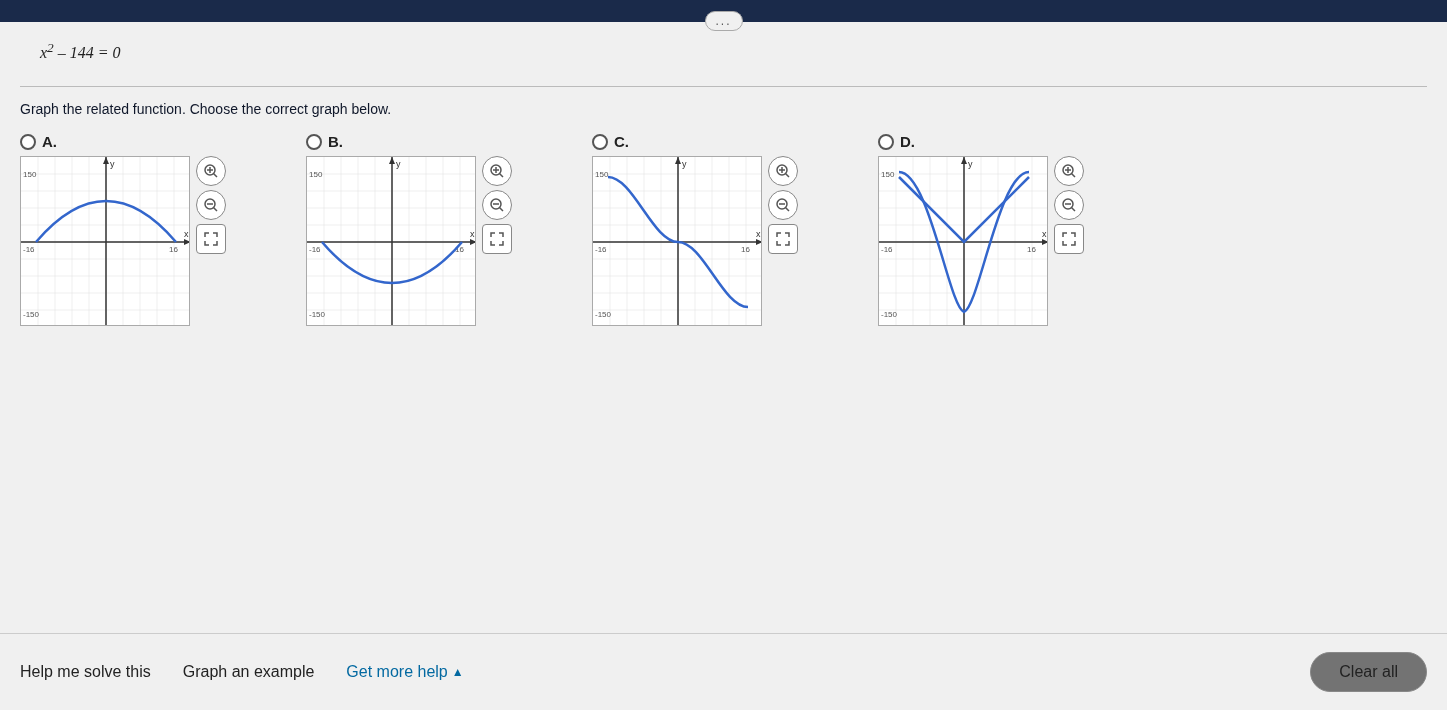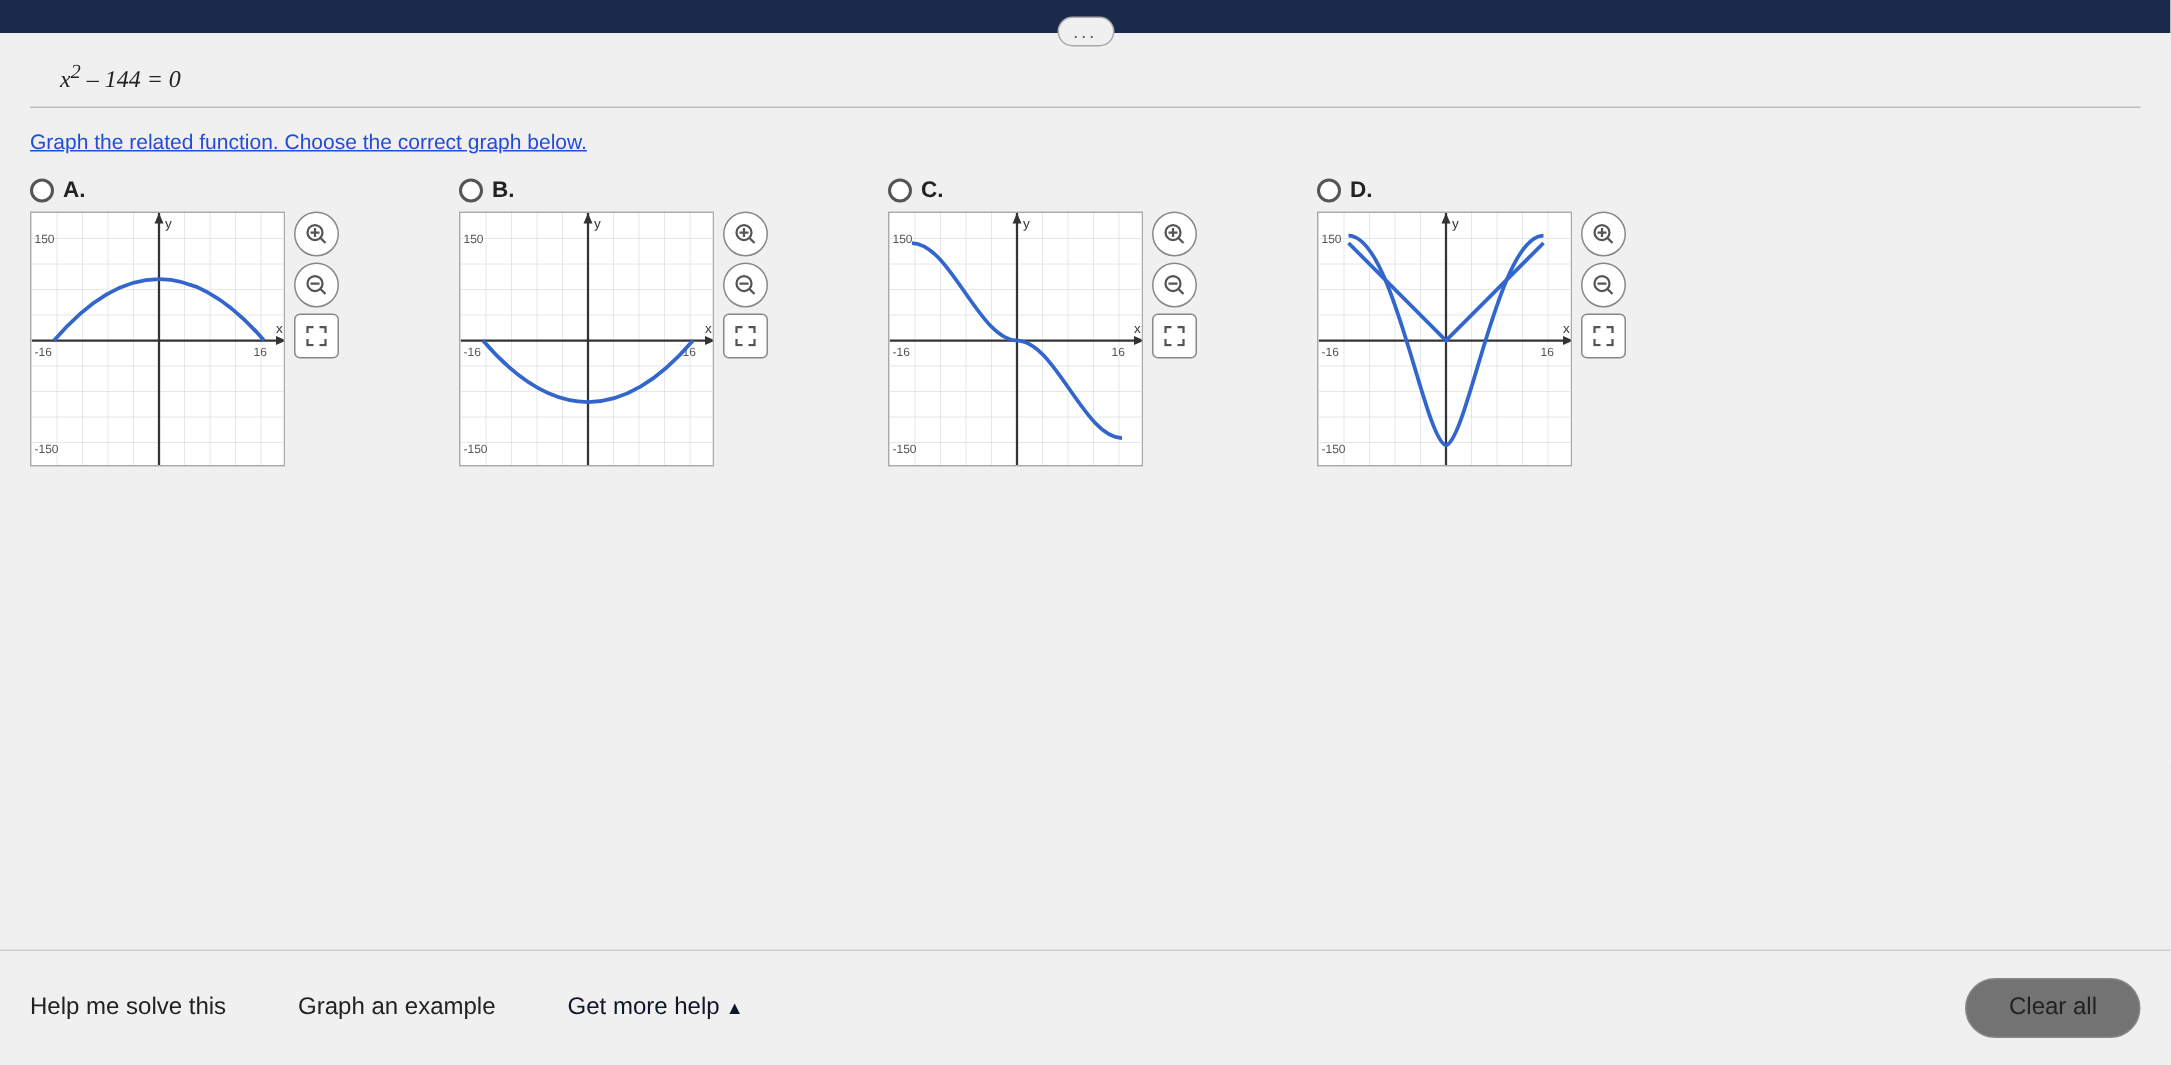--- a/index.html
+++ b/index.html
@@ -24,21 +24,21 @@
     .problem-title {
       font-size: 15px;
       color: #222;
       margin-bottom: 8px;
       font-family: Arial, sans-serif;
     }
     .equation {
       font-size: 16px;
       color: #222;
       margin-left: 20px;
-      margin-bottom: 8px;
+      margin-bottom: 24px;
       font-style: italic;
     }
     .divider {
       border: none;
       border-top: 1px solid #bbb;
       margin: 8px 0 14px 0;
       position: relative;
     }
     .dots-btn {
       position: absolute;
@@ -49,24 +49,23 @@
       border: 1px solid #aaa;
       border-radius: 10px;
       padding: 2px 10px;
       font-size: 12px;
       color: #555;
       cursor: pointer;
       letter-spacing: 2px;
     }
     .graph-instruction {
       font-size: 14px;
-      color: #1d4ed8;
+      color: #0f172a;
       margin-bottom: 16px;
       font-family: Arial, sans-serif;
-      text-decoration: underline;
     }
     .options-row {
       display: flex;
       flex-direction: row;
       gap: 20px;
       align-items: flex-start;
       margin-bottom: 20px;
     }
     .option-group {
       display: flex;
@@ -148,21 +147,21 @@
     .bottom-bar {
       position: absolute;
       bottom: 0;
       left: 0;
       right: 0;
       background: #f0f0f0;
       border-top: 1px solid #ccc;
       padding: 18px 20px;
       display: flex;
       align-items: center;
-      gap: 48px;
+      gap: 32px;
     }
     .bottom-link {
       font-size: 16px;
       color: #222;
       text-decoration: none;
       cursor: pointer;
       font-family: Arial, sans-serif;
       font-weight: 500;
     }
     .clear-all-btn {
@@ -174,21 +173,21 @@
       font-size: 16px;
       color: #222;
       cursor: pointer;
       font-family: Arial, sans-serif;
     }
     .get-more-help {
       display: flex;
       align-items: center;
       gap: 4px;
       font-size: 16px;
-      color: #0f172a;
+      color: #0369a1;
       cursor: pointer;
       font-family: Arial, sans-serif;
       font-weight: 500;
     }
     .chevron-up {
       font-size: 12px;
     }
     
     .graph-svg {
       width: 170px;

